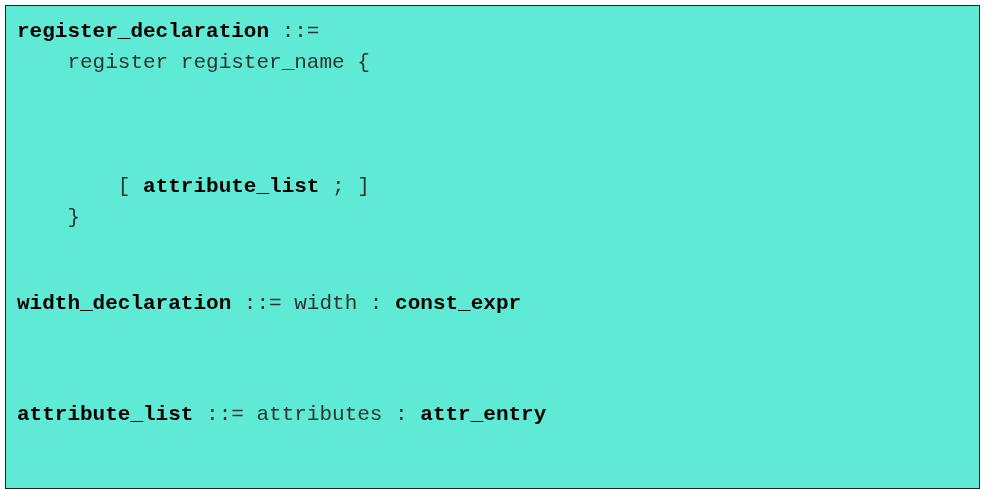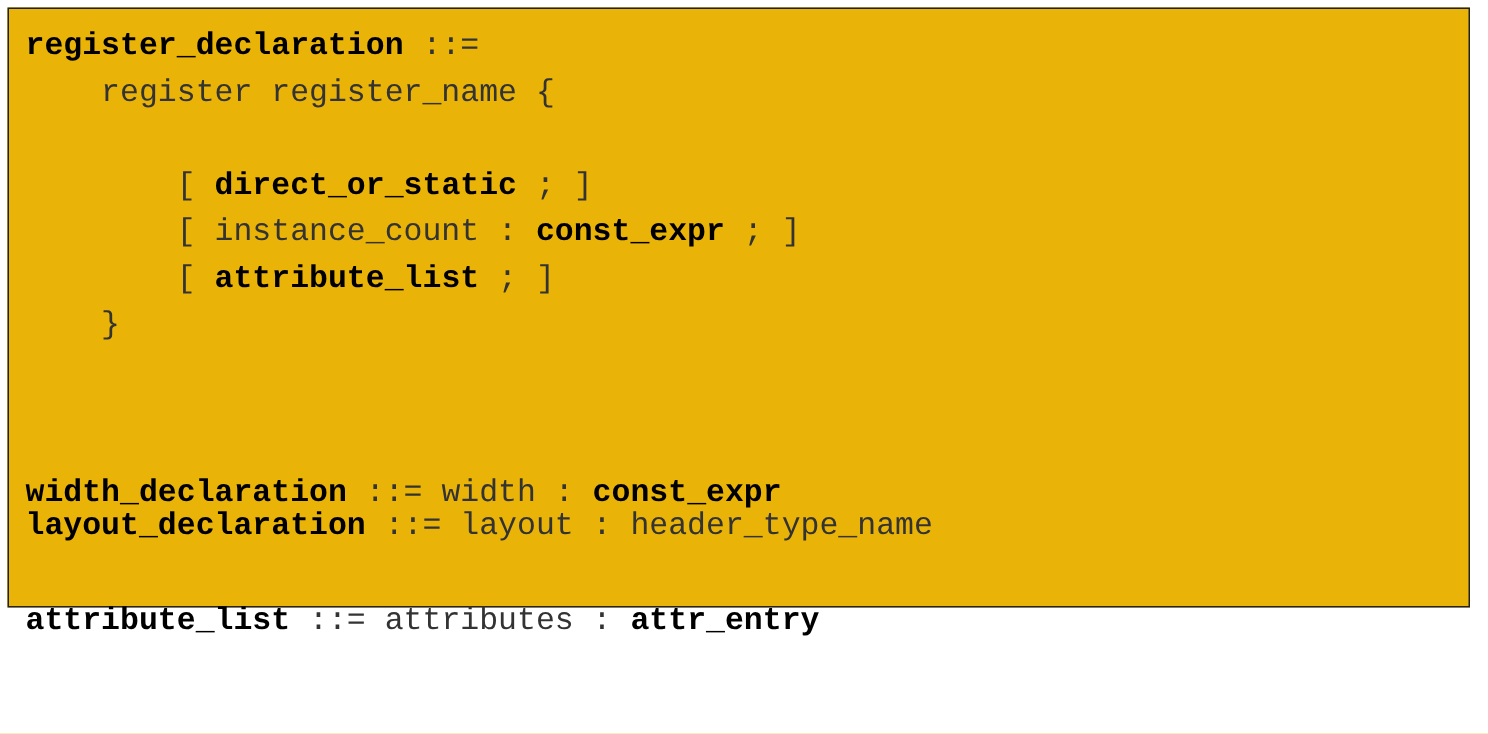--- a/index.html
+++ b/index.html
@@ -1,38 +1,35 @@
 <!DOCTYPE html>
 <html><head>
 <meta charset="utf-8">
 <style>
   html, body { margin:0; padding:0; background:#ffffff; }
   body { width:992px; height:489px; position:relative; overflow:hidden; }
   .box {
-    position:absolute; left:5px; top:5px; width:975px; height:400px;
-    background:#eab308; border:1.5px solid #222;
+    position:absolute; left:5px; top:5px; width:975px; height:484px;
+    background:#5eead4; border:1.5px solid #222;
     box-sizing:border-box;
     padding-left:23px;
   }
   .line {
     position:absolute; left:11px; white-space:pre;
     font-family:"Liberation Mono", "DejaVu Sans Mono", monospace;
     font-size:21px; color:#111; line-height:24px;
   }
   .nt { font-weight:bold; color:#000; }
   .t { font-weight:normal; color:#333; }
 </style>
 </head>
 <body>
 
 <div class="box">
   <div class="line" style="top:14px"><span class="nt">register_declaration</span><span class="t"> ::=</span></div>
   <div class="line" style="top:45px"><span class="t">    register register_name {</span></div>
-  <div class="line" style="top:107px"><span class="t">        [ </span><span class="nt">direct_or_static</span><span class="t"> ; ]</span></div>
-  <div class="line" style="top:138px"><span class="t">        [ instance_count : </span><span class="nt">const_expr</span><span class="t"> ; ]</span></div>
   <div class="line" style="top:169px"><span class="t">        [ </span><span class="nt">attribute_list</span><span class="t"> ; ]</span></div>
   <div class="line" style="top:200px"><span class="t">    }</span></div>
 
-  <div class="line" style="top:312px"><span class="nt">width_declaration</span><span class="t"> ::= width : </span><span class="nt">const_expr</span></div>
-  <div class="line" style="top:334px"><span class="nt">layout_declaration</span><span class="t"> ::= layout : header_type_name</span></div>
+  <div class="line" style="top:286px"><span class="nt">width_declaration</span><span class="t"> ::= width : </span><span class="nt">const_expr</span></div>
 
   <div class="line" style="top:397px"><span class="nt">attribute_list</span><span class="t"> ::= attributes : </span><span class="nt">attr_entry</span></div>
 </div>
 
 </body></html>

